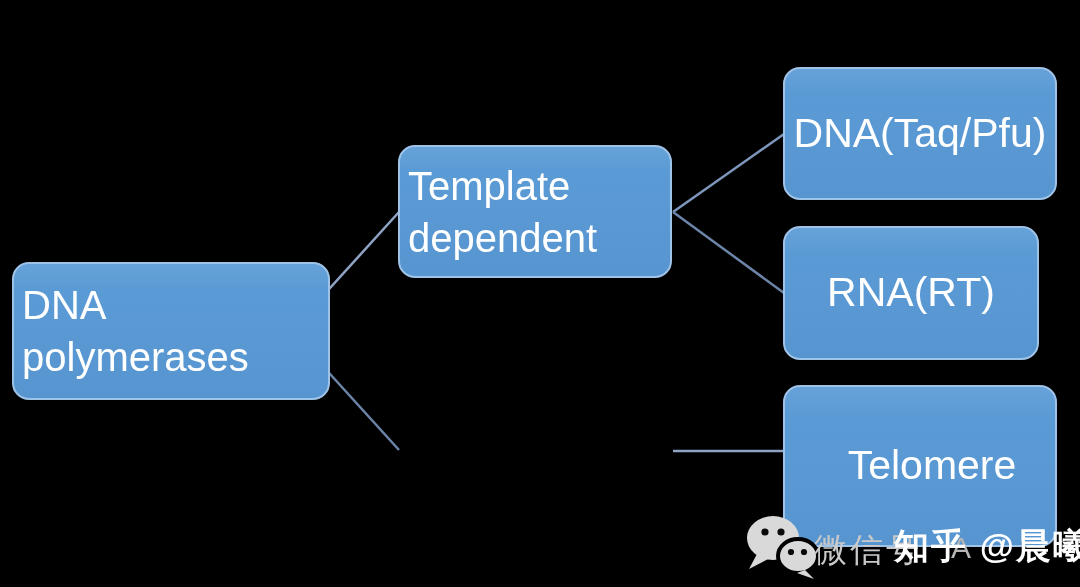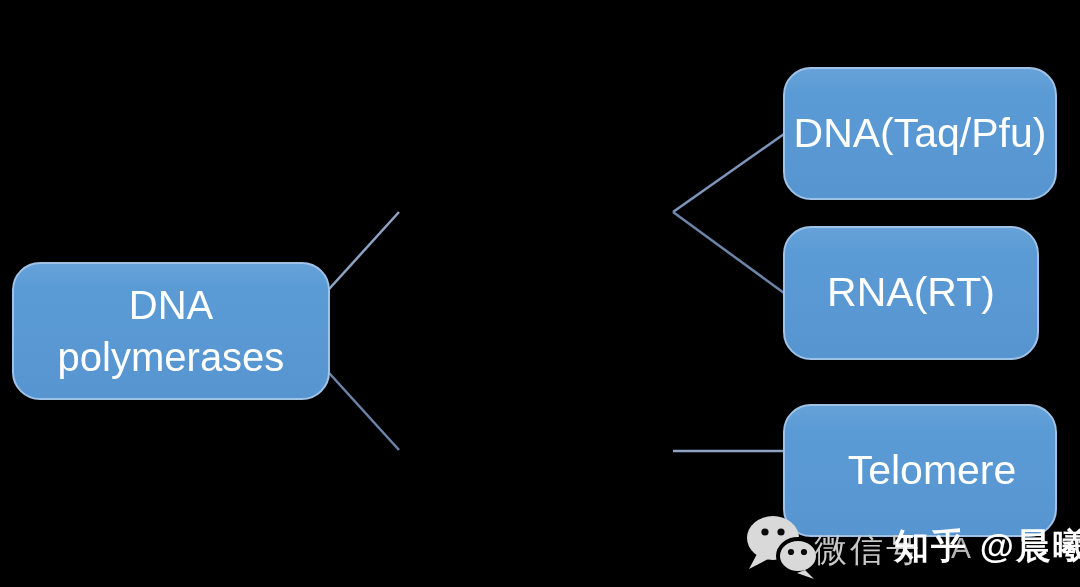--- a/index.html
+++ b/index.html
@@ -25,36 +25,36 @@
     left: 0;
     top: 0;
     width: 1080px;
     height: 587px;
   }
   .node {
     position: absolute;
     box-sizing: border-box;
     background: linear-gradient(180deg, #66a2d9 0%, #5b9bd5 18%, #5795d0 100%);
     border: 2px solid #9fc2e7;
-    border-radius: 28px;
+    border-radius: 17px;
     color: #ffffff;
     display: flex;
     align-items: center;
     justify-content: center;
-    text-align: center;
+    text-align: left;
     font-size: 40px;
     line-height: 1.3;
     padding: 4px 8px;
   }
   #node-root                 { left: 12px;  top: 262px; width: 318px; height: 138px; }
   #node-template-dependent   { left: 398px; top: 145px; width: 274px; height: 133px; }
   #node-dna-taq-pfu          { left: 783px; top: 67px;  width: 274px; height: 133px; font-size: 41px; }
   #node-rna-rt               { left: 783px; top: 226px; width: 256px; height: 134px; font-size: 41px; }
   #node-template-independent { left: 398px; top: 383px; width: 274px; height: 134px; }
-  #node-telomere             { left: 783px; top: 404px; width: 274px; height: 133px; font-size: 41px; padding-left: 32px; }
+  #node-telomere             { left: 783px; top: 385px; width: 274px; height: 162px; font-size: 41px; padding-left: 32px; }
 
   .watermark-bar {
     position: absolute;
     left: 0;
     top: 0;
     width: 1032px;
     height: 587px;
     pointer-events: none;
   }
   #wechat-icon {
@@ -100,20 +100,21 @@
   <svg id="connector-layer" viewBox="0 0 1080 587" xmlns="http://www.w3.org/2000/svg" aria-hidden="true">
     <line x1="291" y1="331" x2="399" y2="212" stroke="#8fa3c4" stroke-width="2.5"></line>
     <line x1="291" y1="331" x2="399" y2="450" stroke="#6d84a9" stroke-width="2.5"></line>
     <line x1="673" y1="212" x2="784" y2="134" stroke="#7e96bb" stroke-width="2.5"></line>
     <line x1="673" y1="212" x2="784" y2="293" stroke="#6d84a9" stroke-width="2.5"></line>
     <line x1="673" y1="451" x2="784" y2="451" stroke="#8fa3c4" stroke-width="2.5"></line>
   </svg>
 
   <div class="node" id="node-root">DNA polymerases</div>
 
+  <div class="node" id="node-template-dependent">Template dependent</div>
 
   <div class="node" id="node-dna-taq-pfu">DNA(Taq/Pfu)</div>
 
   <div class="node" id="node-rna-rt">RNA(RT)</div>
 
 
   <div class="node" id="node-telomere">Telomere</div>
 
   <div class="watermark-bar">
 

